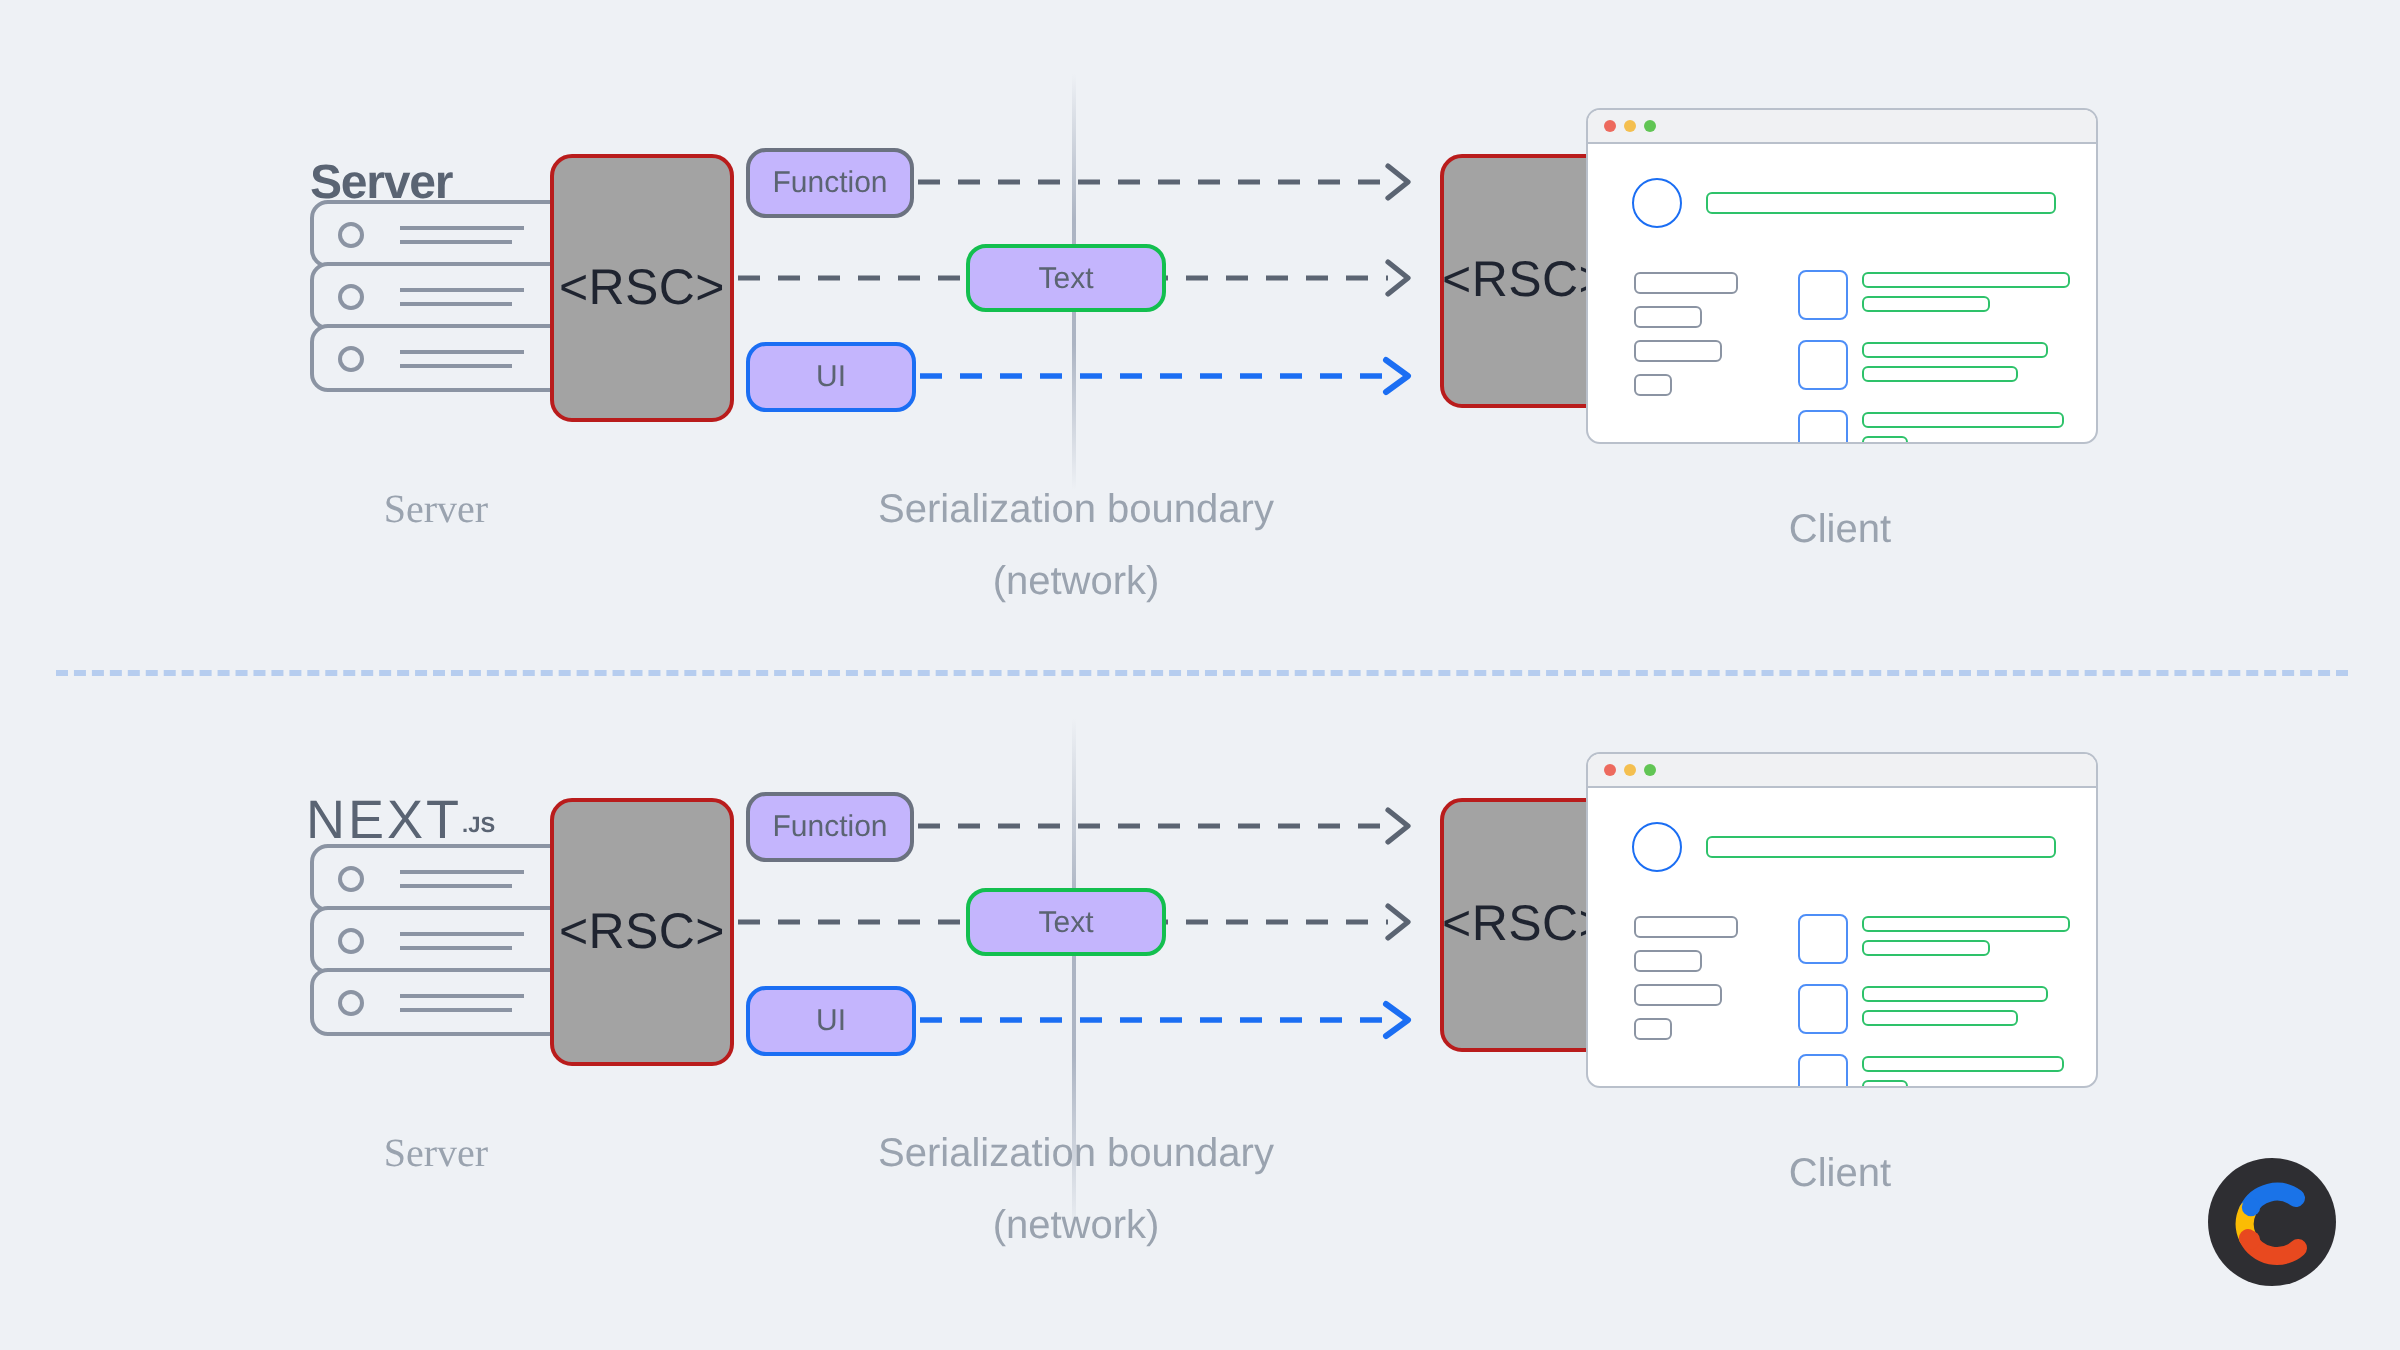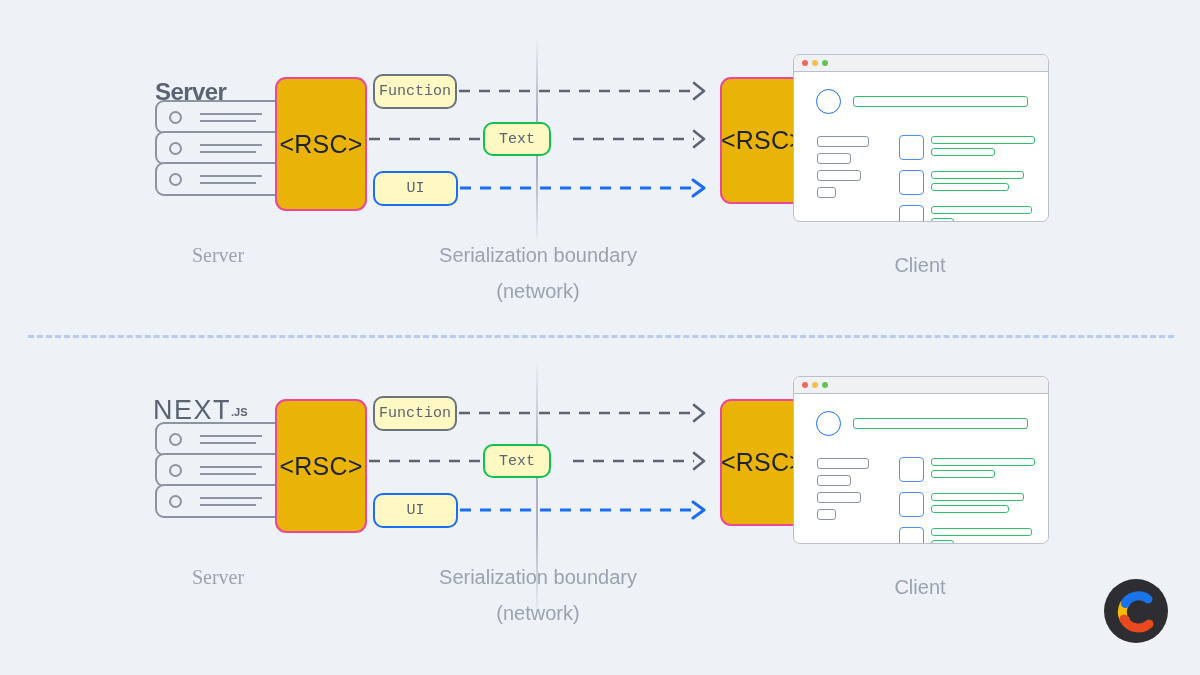--- a/index.html
+++ b/index.html
@@ -56,44 +56,43 @@
     width: 13px; height: 13px; border-radius: 50%;
     border: 2px solid #8b94a3; margin-left: 12px; flex: none;
   }
   .rack-unit .lines { margin-left: 18px; display:flex; flex-direction:column; gap:5px; }
   .rack-unit .lines i { display:block; width: 62px; height: 2px; background: #8b94a3; }
   .rack-unit .lines i.short { width: 56px; }
 
   
   .rsc {
     position: absolute;
-    border: 2px solid #ec4899;
+    border: 2px solid #b91c1c;
     border-radius: 11px;
-    background: #eab308;
+    background: #a3a3a3;
     display: flex; align-items: center; justify-content: center;
     color: #1f2430;
     font-size: 25px;
     letter-spacing: 0.2px;
     font-family: "Liberation Sans", "DejaVu Sans", sans-serif;
   }
   .rsc-server { left: 275px; top: 42px; width: 92px; height: 134px; }
   .rsc-client { left: 720px; top: 42px; width: 85px; height: 127px; }
 
   
   .pill {
     position: absolute;
-    background: #fef9c3;
+    background: #c4b5fd;
     border-radius: 10px;
     display: flex; align-items: center; justify-content: center;
     font-size: 15px;
     color: #5b6472;
-    font-family: Liberation Mono, monospace;
   }
   .pill-function { left: 373px; top: 39px;  width: 84px; height: 35px; border: 2px solid #6b7280; }
-  .pill-text     { left: 483px; top: 87px;  width: 68px; height: 34px; border: 2.5px solid #13bf4f; }
+  .pill-text     { left: 483px; top: 87px;  width: 100px; height: 34px; border: 2.5px solid #13bf4f; }
   .pill-ui       { left: 373px; top: 136px; width: 85px; height: 35px; border: 2.5px solid #1b6ef3; }
 
   
   .flowsvg { position: absolute; left: 0; top: 0; width: 1200px; height: 300px; pointer-events: none; }
 
   
   .boundary {
     position: absolute; left: 536px; top: 2px;
     width: 2px; height: 208px;
     background: linear-gradient(to bottom, rgba(160,170,185,0), rgba(150,160,178,0.75) 35%, rgba(150,160,178,0.75) 65%, rgba(160,170,185,0));

